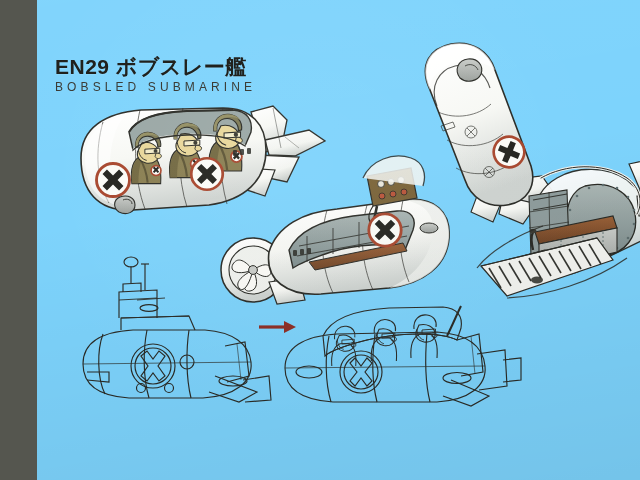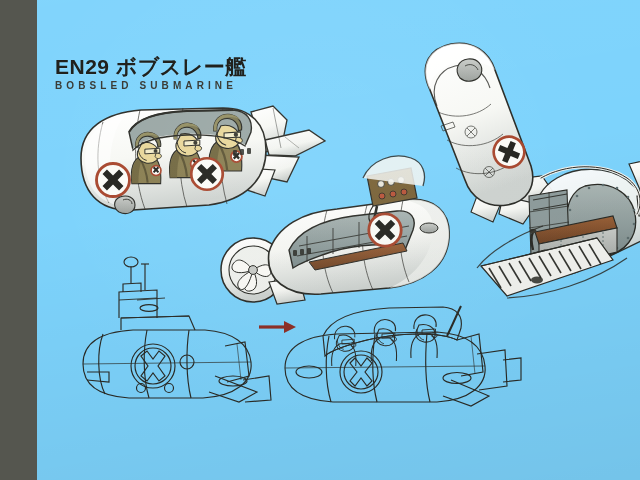--- a/index.html
+++ b/index.html
@@ -47,22 +47,22 @@
     font-size: 21px;
     font-weight: bold;
     color: #20211d;
     letter-spacing: 0.5px;
     line-height: 1;
     white-space: nowrap;
     text-shadow: 0 1px 0 rgba(255,255,255,0.10);
   }
   #sub-title {
     margin-top: 4px;
-    font-size: 10px;
-    font-weight: bold;
+    font-size: 12px;
+    font-weight: normal;
     color: #3b3c36;
     letter-spacing: 4.1px;
     line-height: 1;
     white-space: nowrap;
   }
 
   
   #note-block {
     position: absolute;
     left: 457px;

